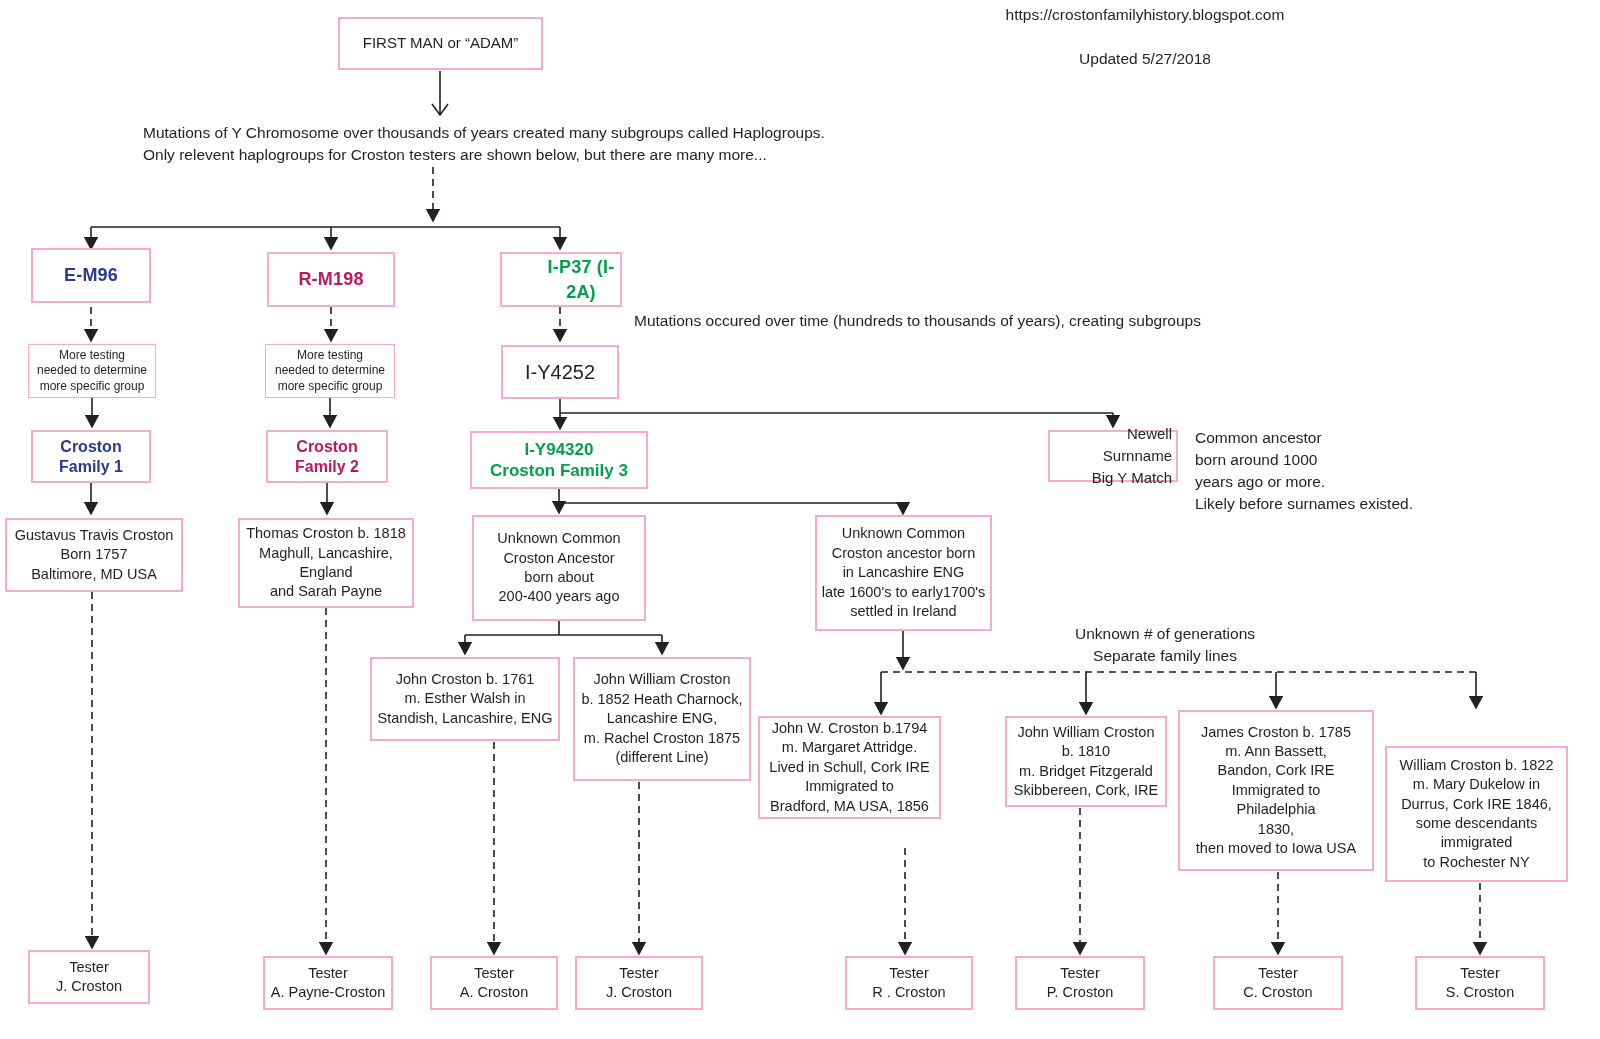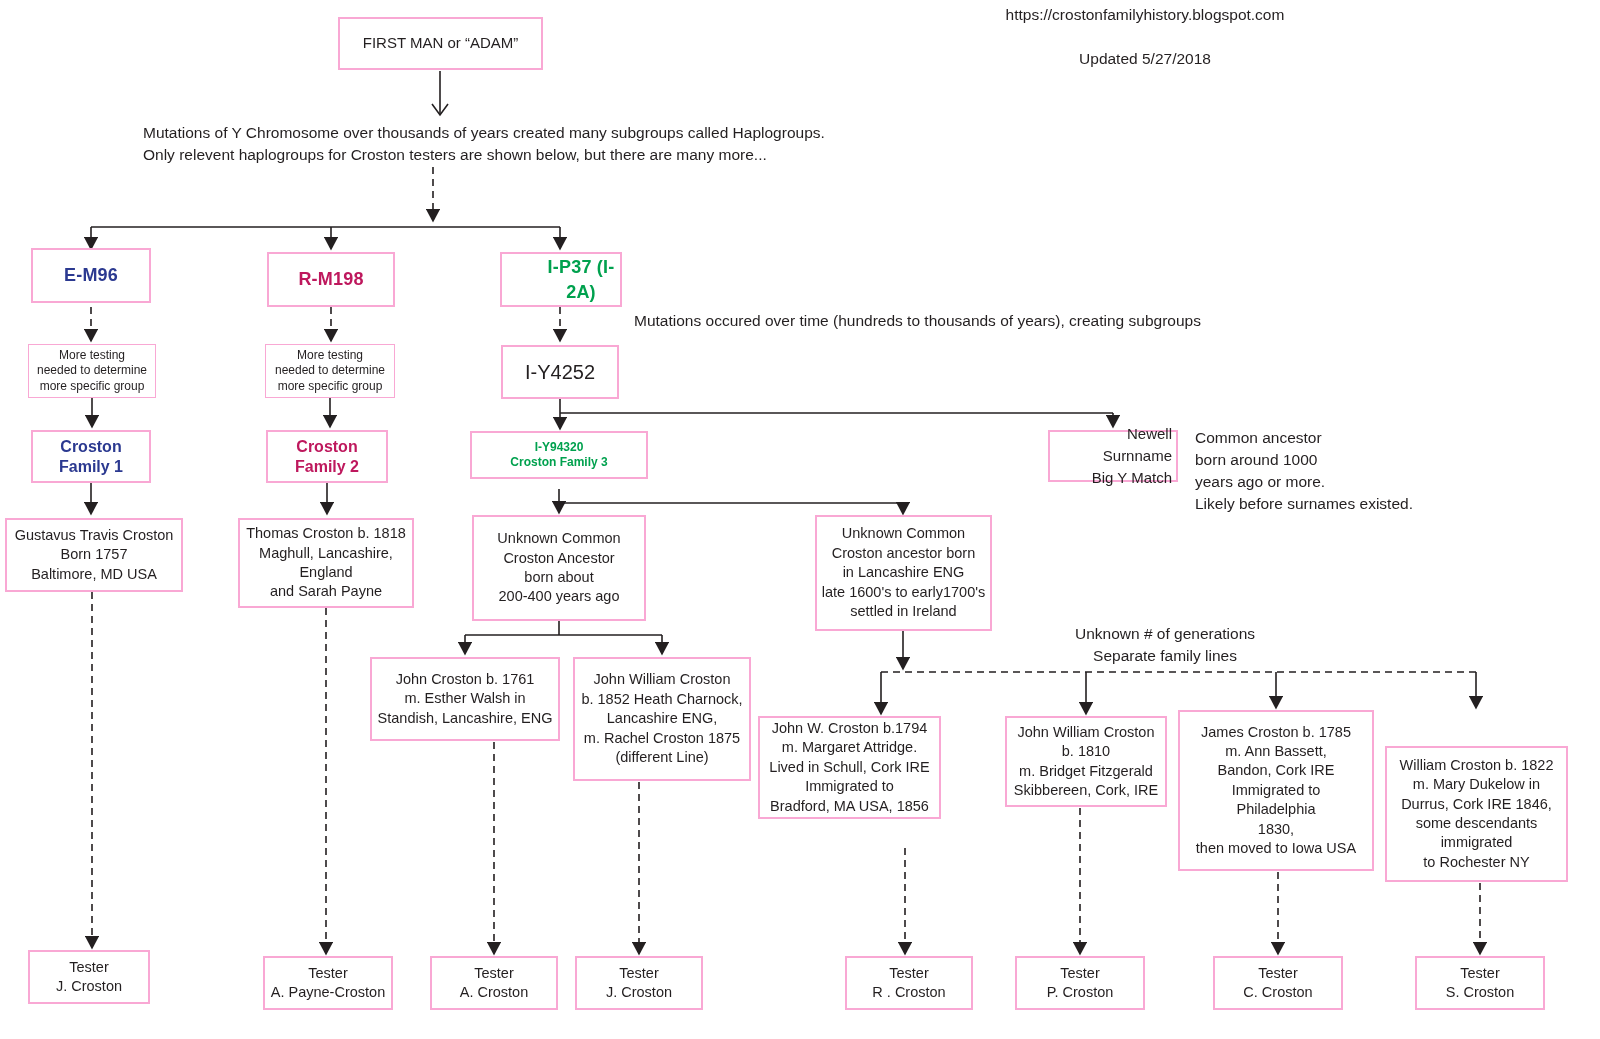--- a/index.html
+++ b/index.html
@@ -118,21 +118,21 @@
 needed to determine
 more specific group</div>
 
   <div class="box" style="left:501px;top:345px;width:118px;height:54px;font-size:20px;">I-Y4252</div>
 
   <div class="box fam blue" style="left:31px;top:430px;width:120px;height:53px;">Croston
 Family 1</div>
   <div class="box fam red" style="left:266px;top:430px;width:122px;height:53px;">Croston
 Family 2</div>
 
-  <div class="box fam green thick" style="left:470px;top:431px;width:178px;height:48px;font-size:12px;">I-Y94320
+  <div class="box fam green thick" style="left:470px;top:431px;width:178px;height:58px;font-size:17px;">I-Y94320
 Croston Family 3</div>
 
   <div class="box leftalign" style="left:1048px;top:430px;width:130px;height:52px;line-height:1.45;">Newell Surnname
 Big Y Match</div>
 
   <div class="box" style="left:5px;top:518px;width:178px;height:74px;">Gustavus Travis Croston
 Born 1757
 Baltimore, MD USA</div>
 
   <div class="box" style="left:238px;top:518px;width:176px;height:90px;">Thomas Croston b. 1818

